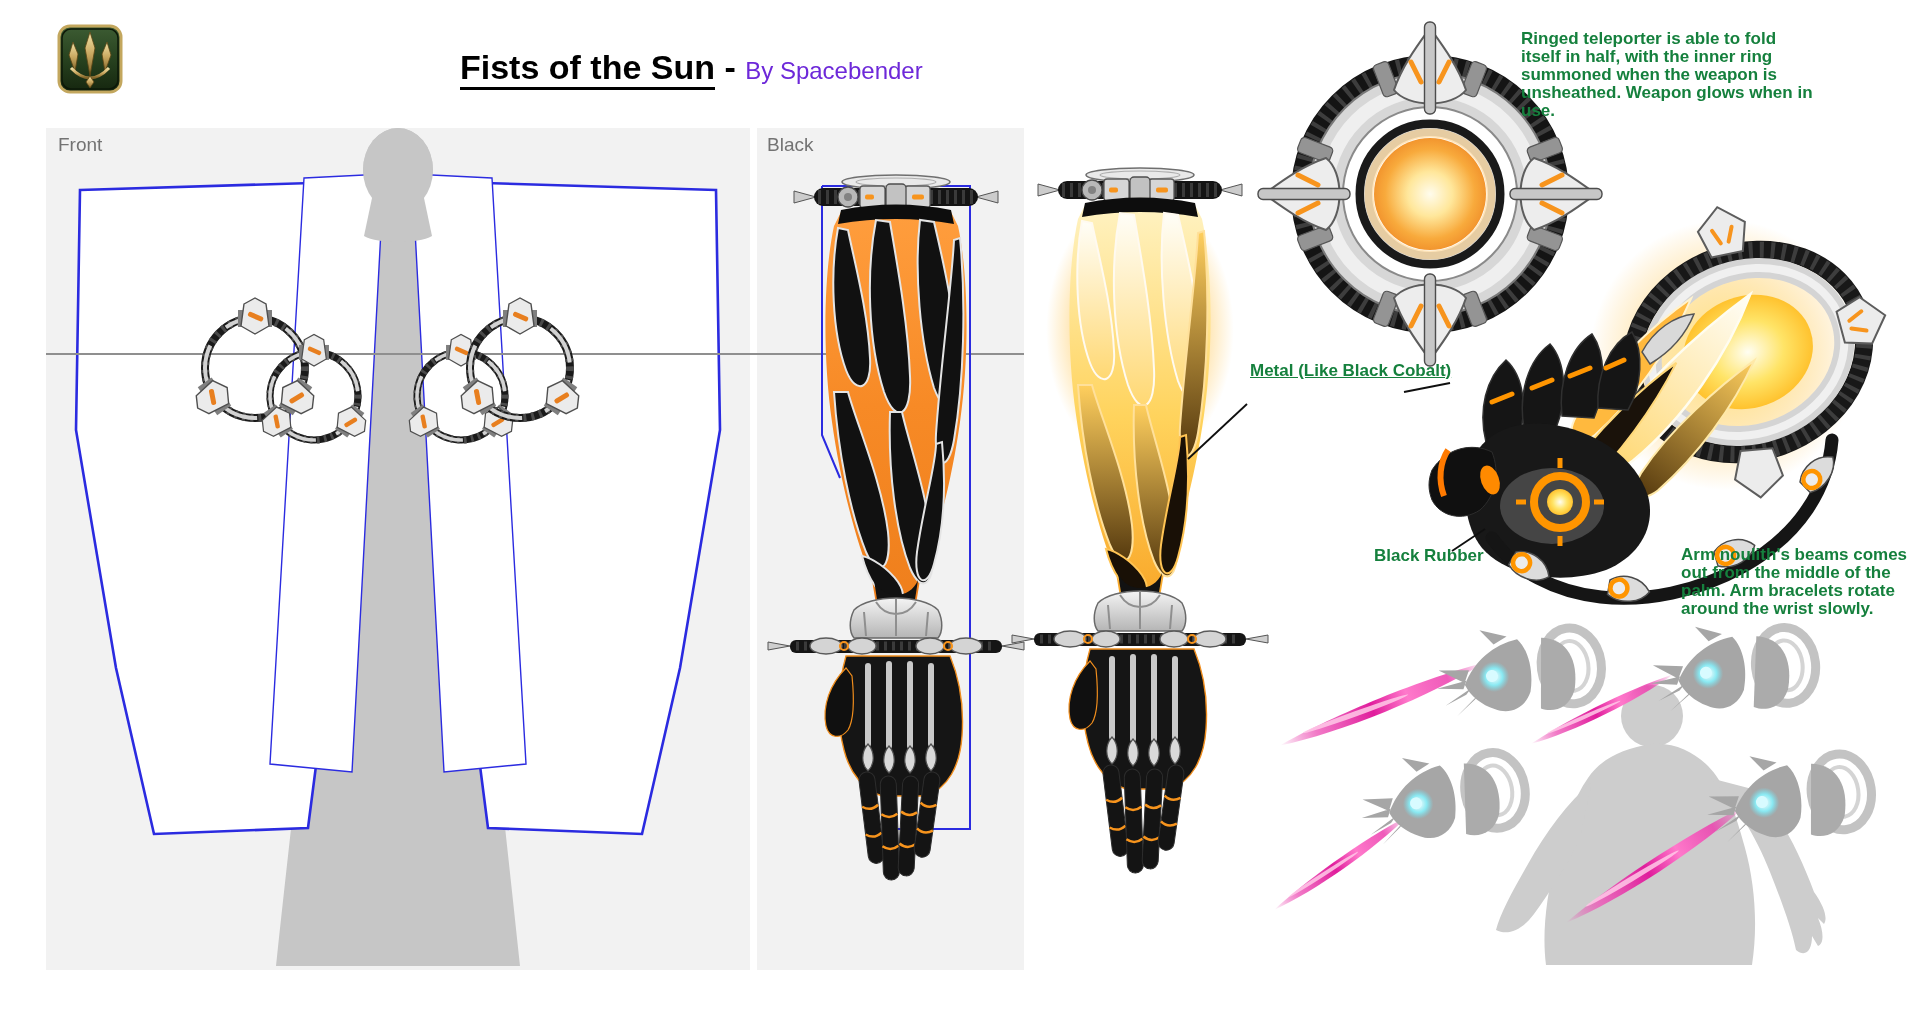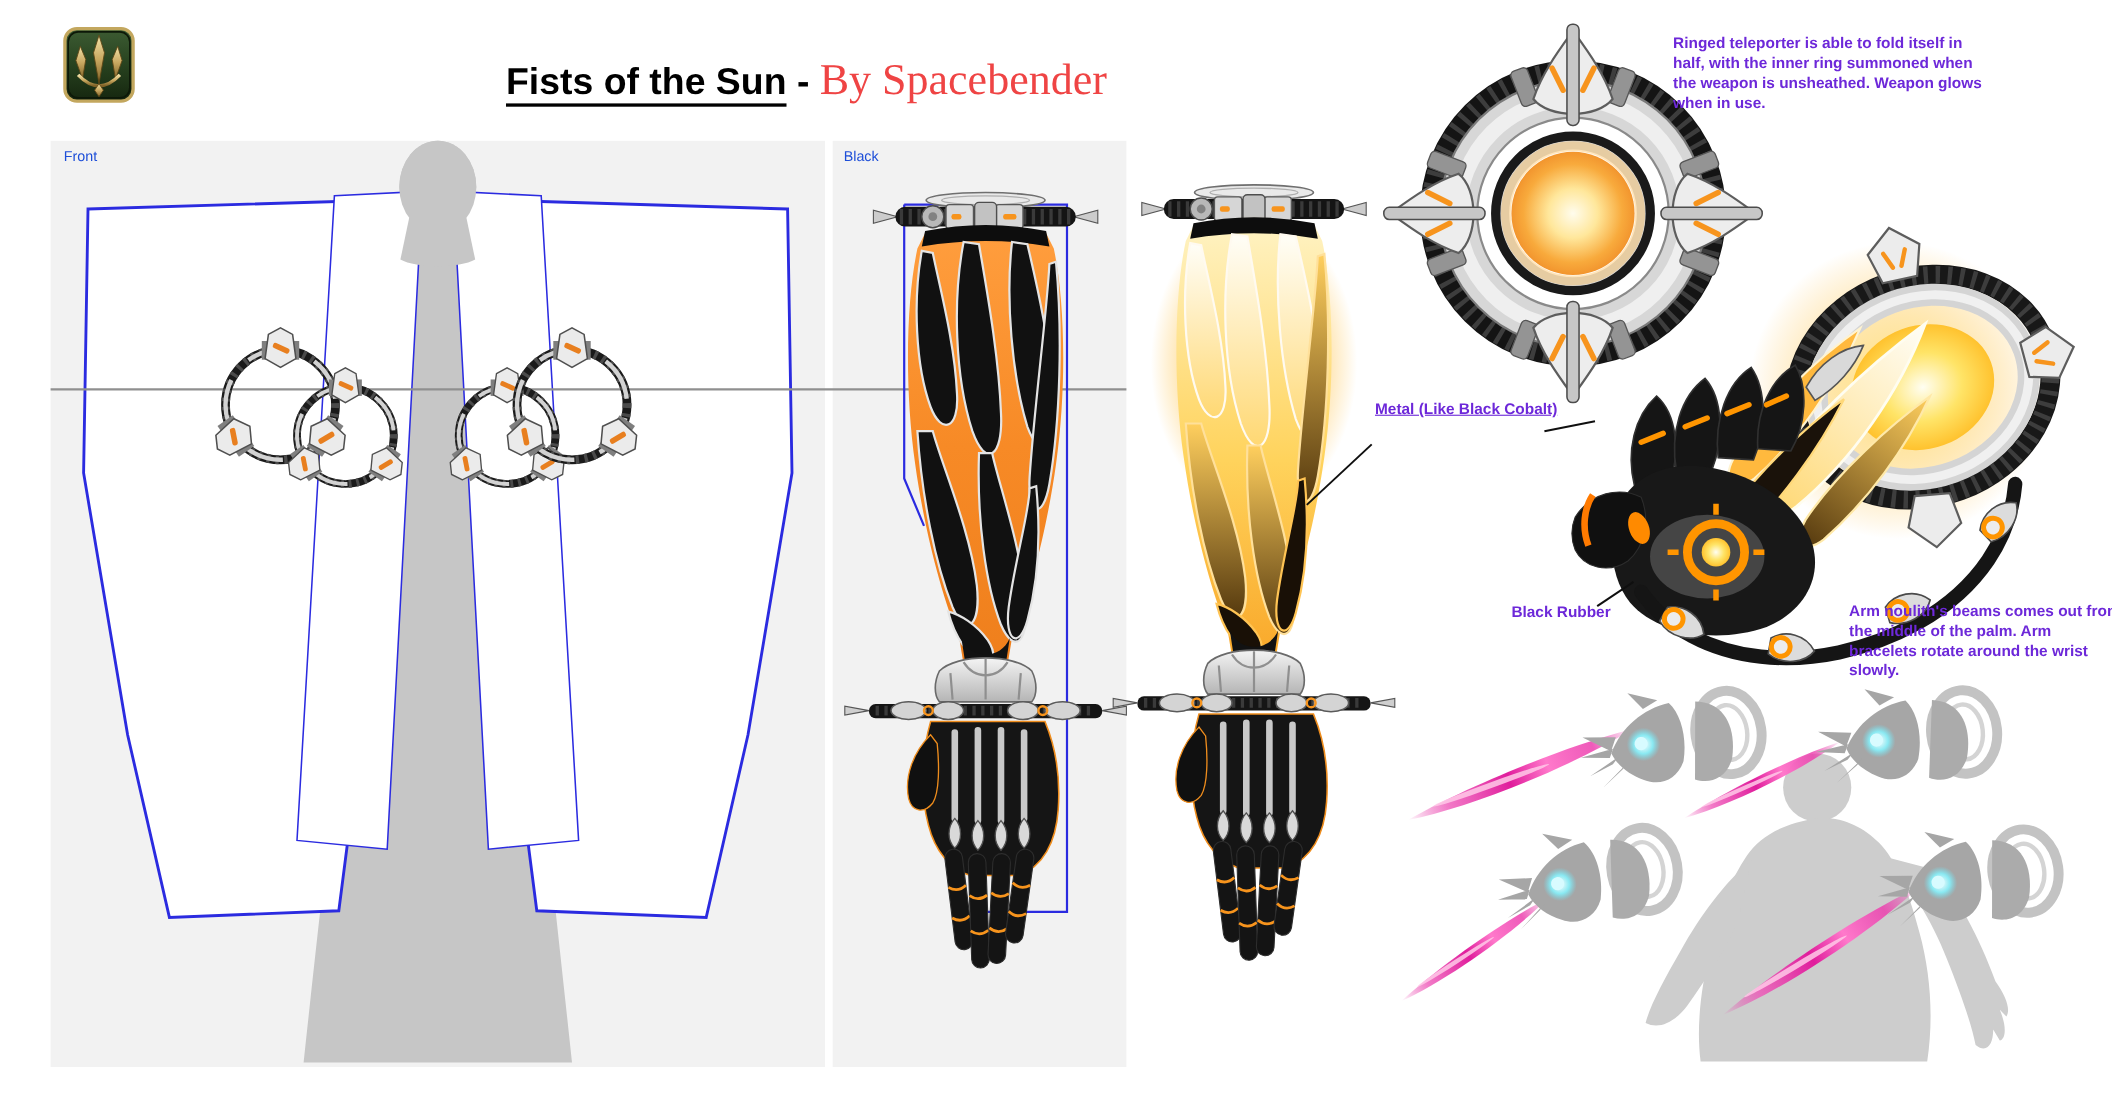--- a/index.html
+++ b/index.html
@@ -1,37 +1,37 @@
 <!DOCTYPE html>
 <html><head>
 <meta charset="utf-8">
 <style>
   html,body{margin:0;padding:0;background:#ffffff;}
   #stage{position:relative;width:1920px;height:1013px;background:#fff;overflow:hidden;
          font-family:"Liberation Sans", sans-serif;}
   .panel{position:absolute;background:#f2f2f2;}
   #front-panel{left:46px;top:128px;width:704px;height:842px;}
   #side-panel{left:757px;top:128px;width:267px;height:842px;}
-  .panel-label{position:absolute;font-size:13px;color:#1d4ed8;z-index:30;}
+  .panel-label{position:absolute;font-size:19px;color:#737373;z-index:30;}
   #front-label{left:58px;top:134px;}
   #side-label{left:767px;top:134px;}
   #art{position:absolute;left:0;top:0;z-index:10;}
-  .note{position:absolute;z-index:40;font-size:14px;line-height:18px;font-weight:bold;color:#6d28d9;}
+  .note{position:absolute;z-index:40;font-size:17px;line-height:18px;font-weight:bold;color:#15803d;}
   #teleporter-note{left:1521px;top:30px;width:292px;}
   #metal-label{left:1250px;top:362px;white-space:nowrap;text-decoration:underline;}
   #rubber-label{left:1374px;top:547px;white-space:nowrap;}
   #noulith-note{left:1681px;top:546px;width:248px;}
   #header{position:absolute;left:0;top:0;width:100%;height:110px;z-index:50;}
   #job-icon{position:absolute;left:57px;top:24px;width:66px;height:70px;}
   #jp-label{position:absolute;left:157px;top:56px;font-family:"Liberation Serif",serif;
             font-style:italic;font-size:28px;color:#161616;white-space:nowrap;}
   #title-block{position:absolute;left:460px;top:48px;white-space:nowrap;}
   #title-main{font-size:34px;font-weight:bold;color:#000;border-bottom:3px solid #000;padding-bottom:1px;}
   #title-sep{font-size:34px;font-weight:bold;color:#000;}
-  #title-by{font-size:40px;font-weight:normal;color:#ef4444;font-family:Liberation Serif, serif;}
+  #title-by{font-size:24px;font-weight:normal;color:#6d28d9;}
 </style>
 </head>
 <body>
 
 <div id="stage">
 
   <div id="front-panel" class="panel"></div>
   <div id="side-panel" class="panel"></div>
 
   <div id="header">

